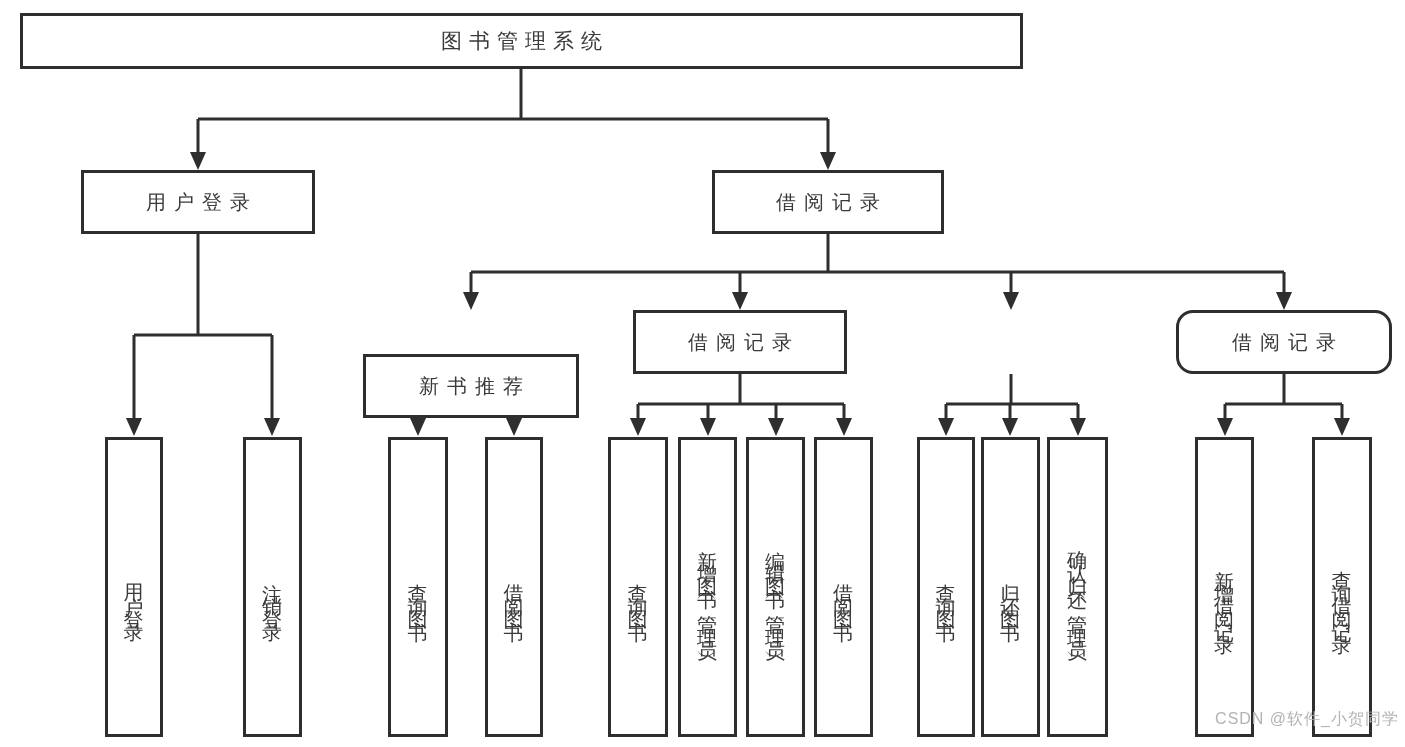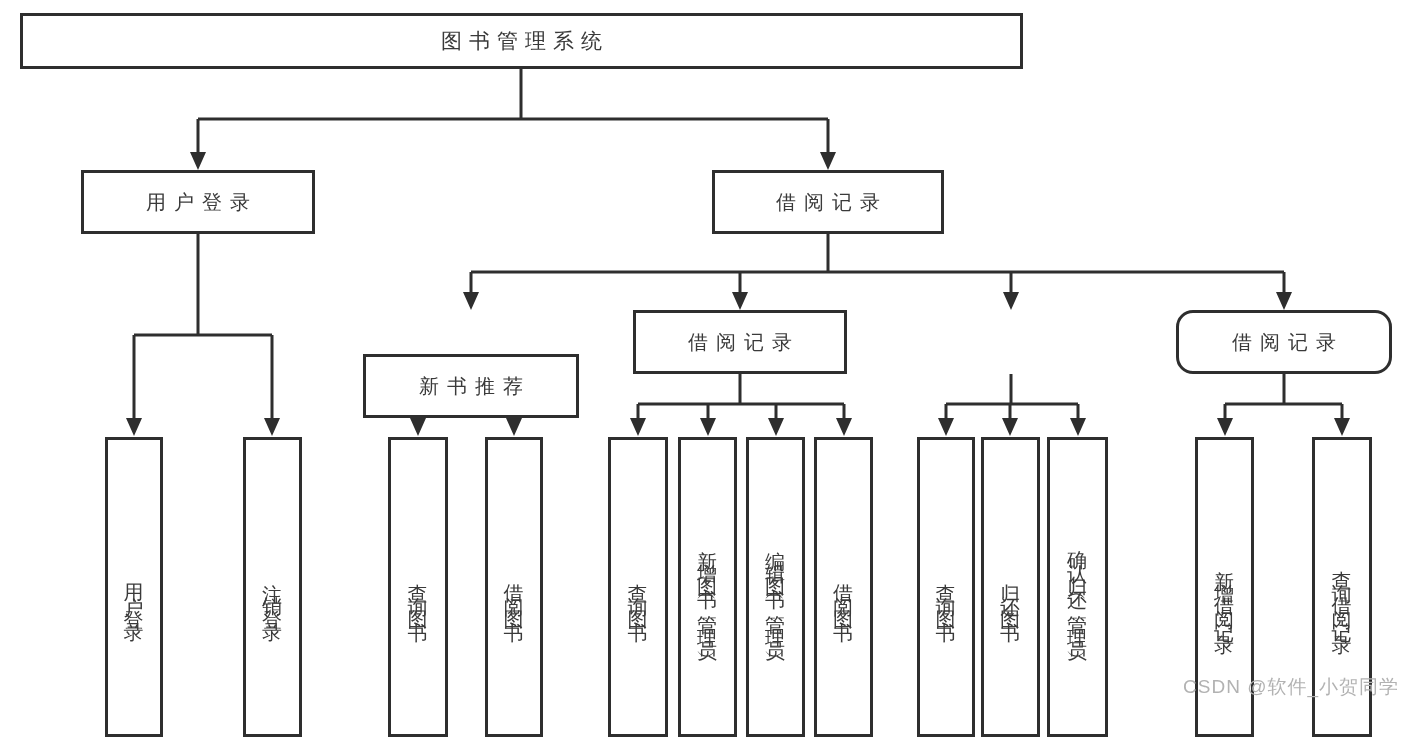--- a/index.html
+++ b/index.html
@@ -41,23 +41,23 @@
   .node.v span {
     writing-mode: vertical-lr;
     text-orientation: mixed;
     font-size: 20px;
     letter-spacing: 13px;
     margin-bottom: -13px;
     line-height: 1;
   }
   .watermark {
     position: absolute;
-    top: 674px;
+    top: 709px;
     right: 6px;
-    font-size: 19px;
+    font-size: 16px;
     letter-spacing: 1px;
     color: #b2b2b2;
     white-space: nowrap;
   }
 </style>
 </head>
 <body>
 
 <div class="canvas">
 

